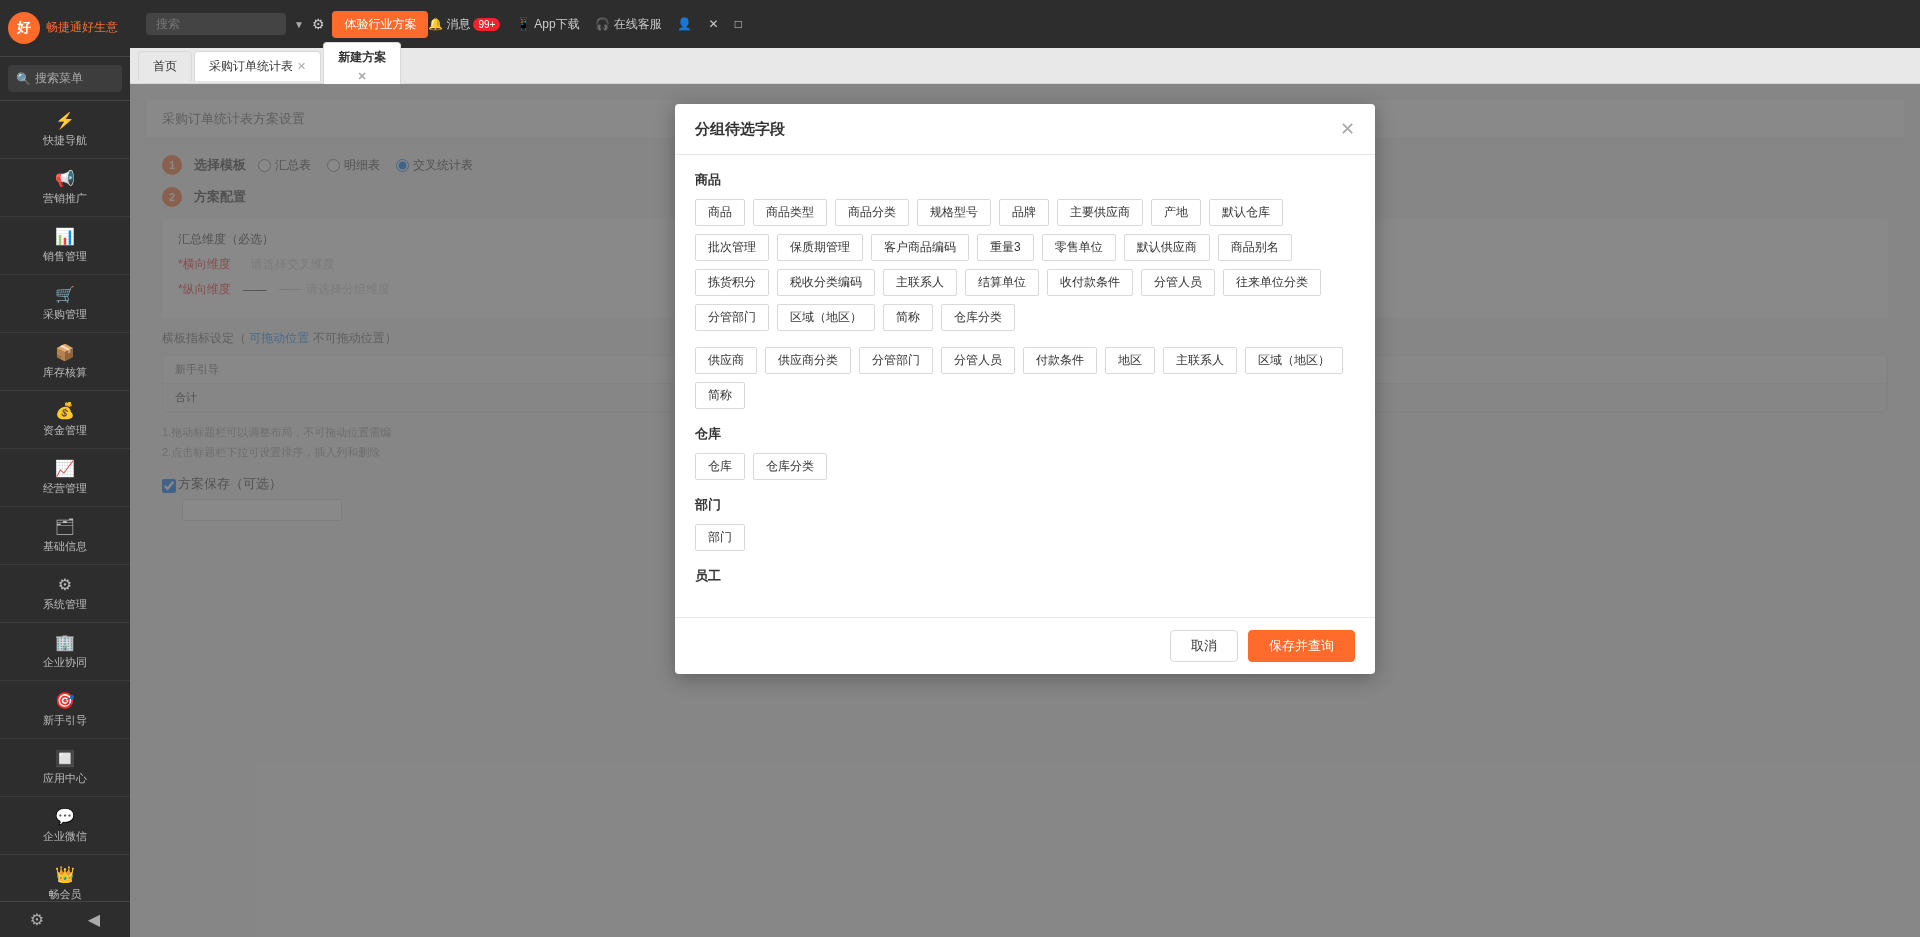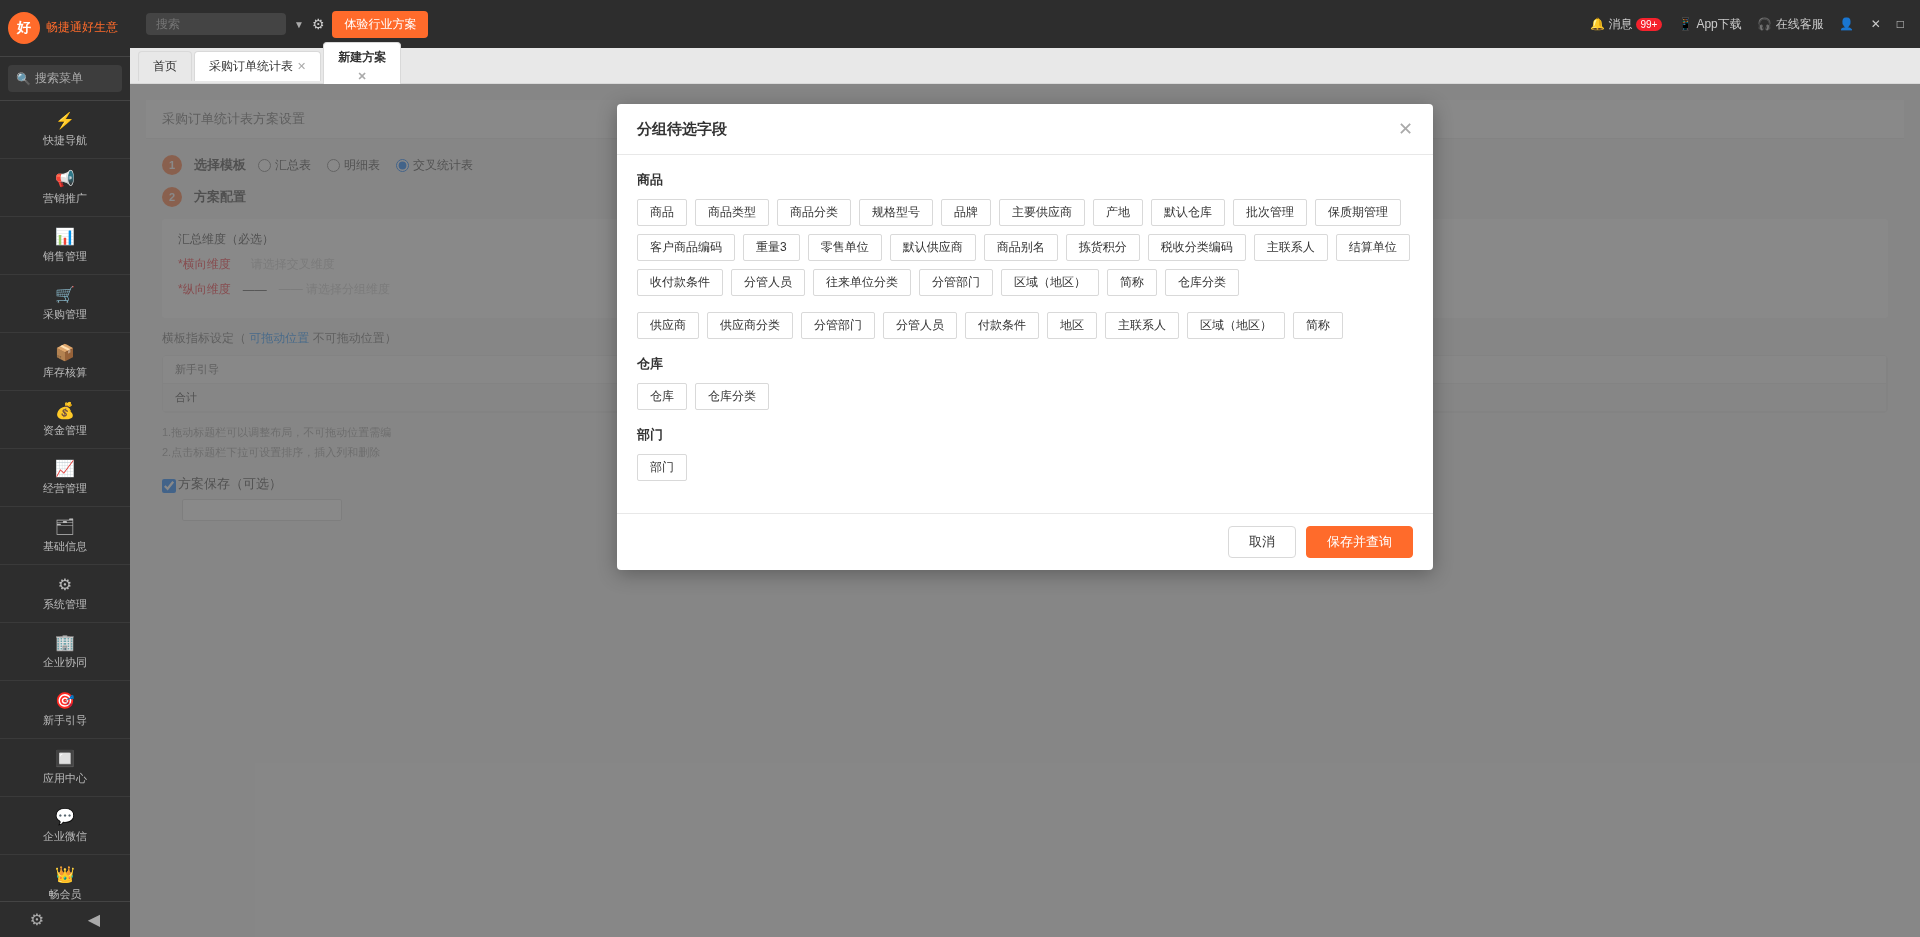--- a/index.html
+++ b/index.html
@@ -16,21 +16,21 @@
     .logo-text { color: #ff6b2b; font-size: 12px; line-height: 1.3; }
     .sidebar-search { width: 100%; padding: 8px; border-bottom: 1px solid #444; }
     .sidebar-search-btn { width: 100%; background: #3d3d3d; border: none; color: #aaa; padding: 5px 8px; border-radius: 4px; font-size: 12px; cursor: pointer; display: flex; align-items: center; gap: 4px; }
     .sidebar-nav { width: 100%; flex: 1; overflow-y: auto; }
     .sidebar-item { display: flex; flex-direction: column; align-items: center; padding: 10px 4px; cursor: pointer; color: #bbb; font-size: 11px; gap: 3px; border-bottom: 1px solid #3a3a3a; }
     .sidebar-item .si-icon { font-size: 16px; }
     .sidebar-footer { width: 100%; padding: 8px; display: flex; justify-content: space-around; border-top: 1px solid #444; }
     .sidebar-footer-btn { background: none; border: none; color: #aaa; cursor: pointer; font-size: 16px; }
 
     
-    .top-bar { height: 48px; background: #2d2d2d; display: flex; align-items: center; justify-content: space-between; padding: 0 16px; flex-shrink: 0; }
+    .top-bar { height: 48px; background: #2d2d2d; display: flex; align-items: center; padding: 0 16px; flex-shrink: 0; }
     .top-bar-left { display: flex; align-items: center; gap: 8px; }
     .top-search { background: #444; border: none; color: #ccc; padding: 4px 10px; border-radius: 4px; font-size: 12px; width: 140px; }
     .top-bar-btn { background: #ff6b2b; color: white; border: none; padding: 5px 12px; border-radius: 4px; font-size: 12px; cursor: pointer; }
     .top-bar-right { display: flex; align-items: center; gap: 16px; color: #ccc; font-size: 12px; }
     .badge { background: #f5222d; color: white; border-radius: 10px; padding: 1px 5px; font-size: 10px; }
 
     
     .tab-bar { height: 36px; background: #e8e8e8; display: flex; align-items: center; padding: 0 8px; gap: 2px; flex-shrink: 0; border-bottom: 1px solid #d9d9d9; }
     .tab { display: flex; align-items: center; gap: 4px; padding: 6px 14px; background: #fff; border-radius: 4px 4px 0 0; font-size: 12px; cursor: pointer; border: 1px solid #d9d9d9; border-bottom: none; }
     .tab.active { background: #fff; color: #333; font-weight: bold; flex-direction: column; }
@@ -38,21 +38,21 @@
     .tab-home { background: #e8e8e8; font-weight: normal; }
 
     
     .content-area { flex: 1; background: #f5f5f5; position: relative; overflow: auto; }
 
     
     .page-header { padding: 10px 16px; background: #fff; border-bottom: 1px solid #e8e8e8; font-size: 13px; color: #666; }
 
     
     .modal-overlay { position: absolute; top: 0; left: 0; right: 0; bottom: 0; background: rgba(0,0,0,0.45); display: flex; align-items: flex-start; justify-content: center; z-index: 100; padding-top: 20px; }
-    .modal { background: #fff; border-radius: 4px; width: 816px; max-height: 600px; display: flex; flex-direction: column; box-shadow: 0 4px 20px rgba(0,0,0,0.3); }
+    .modal { background: #fff; border-radius: 4px; width: 700px; max-height: 600px; display: flex; flex-direction: column; box-shadow: 0 4px 20px rgba(0,0,0,0.3); }
     .modal-header { display: flex; align-items: center; justify-content: space-between; padding: 14px 20px; border-bottom: 1px solid #e8e8e8; flex-shrink: 0; }
     .modal-title { font-size: 15px; font-weight: bold; color: #333; }
     .modal-close { background: none; border: none; font-size: 18px; color: #aaa; cursor: pointer; }
     .modal-body { flex: 1; overflow-y: auto; padding: 16px 20px; }
     .modal-footer { padding: 12px 20px; border-top: 1px solid #e8e8e8; display: flex; justify-content: flex-end; gap: 10px; flex-shrink: 0; }
 
     
     .field-group { margin-bottom: 16px; }
     .field-group-title { font-size: 13px; font-weight: bold; color: #333; margin-bottom: 10px; }
     .field-list { display: flex; flex-wrap: wrap; gap: 8px; }
@@ -333,20 +333,21 @@
                   <button class="field-tag">仓库分类</button>
                 </div>
               </div>
               <div class="field-group">
                 <div class="field-group-title">部门</div>
                 <div class="field-list">
                   <button class="field-tag">部门</button>
                 </div>
               </div>
               <div class="field-group">
+                <div class="field-group-title">员工</div>
               </div>
             </div>
           <div class="modal-footer">
             <button class="btn-cancel">取消</button>
             <button class="btn-confirm">保存并查询</button>
           </div>
         </div>
       </div>
     </div>
   </div>

